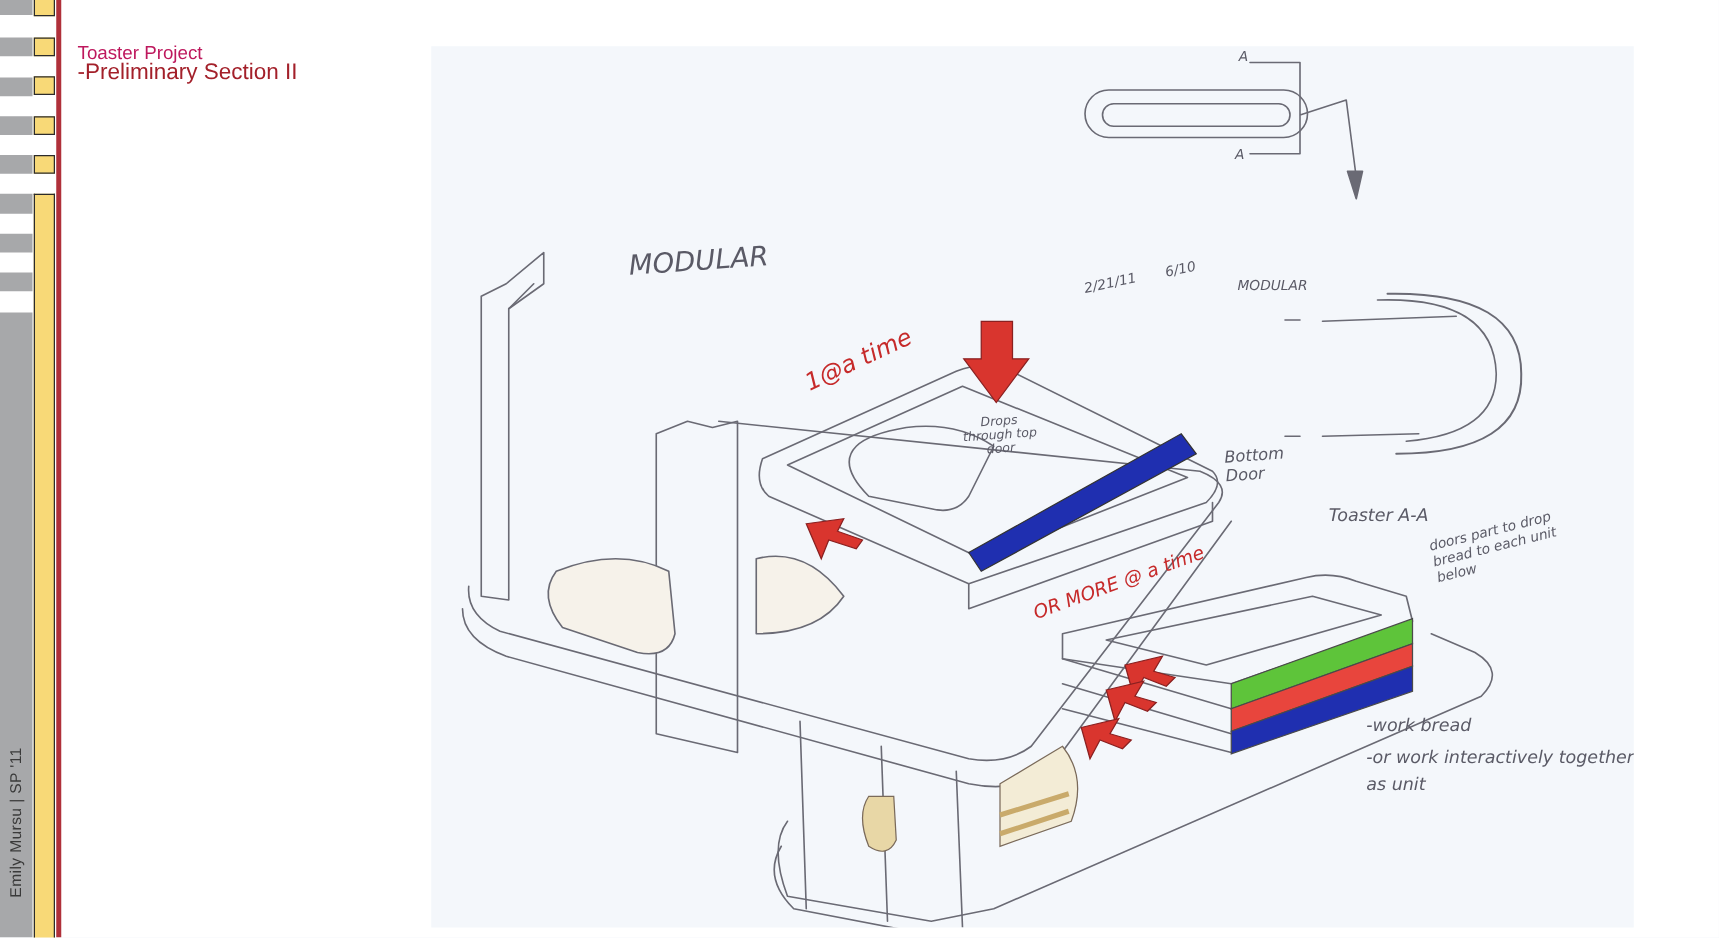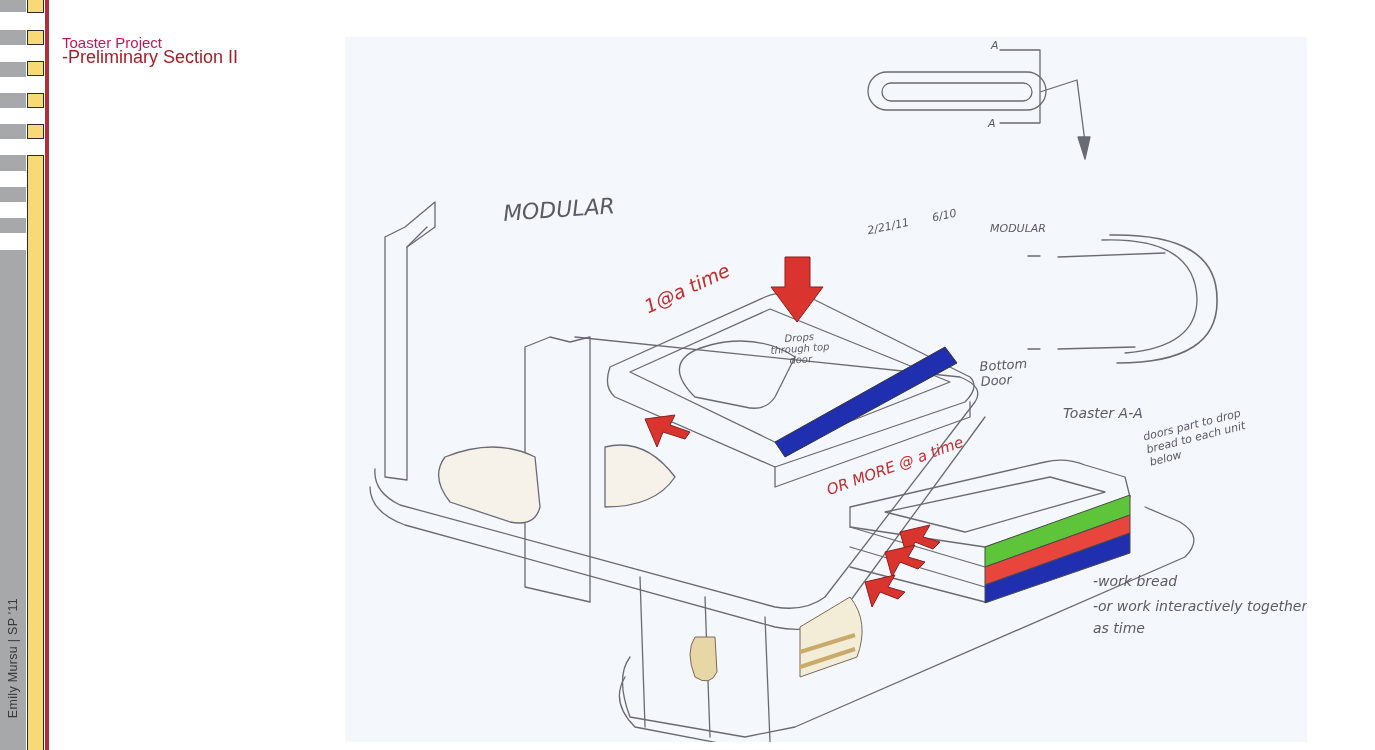--- a/index.html
+++ b/index.html
@@ -110,16 +110,16 @@
   <div class="note" style="left:522px;top:183px;font-size:11px;transform:rotate(-12deg);">2/21/11</div>
   <div class="note" style="left:587px;top:172px;font-size:11px;transform:rotate(-12deg);">6/10</div>
   <div class="note note-red" style="left:296px;top:240px;font-size:19px;transform:rotate(-25deg);">1@a time</div>
   <div class="note" style="left:420px;top:295px;font-size:10px;width:70px;white-space:normal;text-align:center;line-height:11px;transform:rotate(-4deg);">Drops through top door</div>
   <div class="note note-red" style="left:478px;top:420px;font-size:15px;transform:rotate(-20deg);">OR MORE @ a time</div>
   <div class="note" style="left:645px;top:185px;font-size:11px;">MODULAR</div>
   <div class="note" style="left:635px;top:320px;font-size:13px;width:60px;white-space:normal;line-height:15px;transform:rotate(-4deg);">Bottom Door</div>
   <div class="note" style="left:718px;top:368px;font-size:14px;">Toaster A-A</div>
   <div class="note" style="left:800px;top:380px;font-size:11px;width:110px;white-space:normal;line-height:13px;transform:rotate(-14deg);">doors part to drop bread to each unit below</div>
   <div class="note" style="left:748px;top:536px;font-size:14px;">-work bread</div>
-  <div class="note" style="left:748px;top:558px;font-size:14px;width:215px;white-space:normal;line-height:22px;">-or work interactively together as time</div>
+  <div class="note" style="left:748px;top:558px;font-size:14px;width:215px;white-space:normal;line-height:22px;">-or work interactively together as unit</div>
   <div class="note" style="left:646px;top:2px;font-size:11px;">A</div>
   <div class="note" style="left:643px;top:80px;font-size:11px;">A</div>
 </div>
 
 </body></html>

